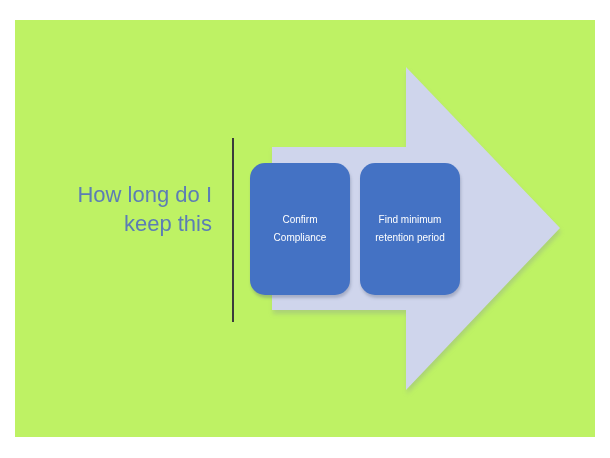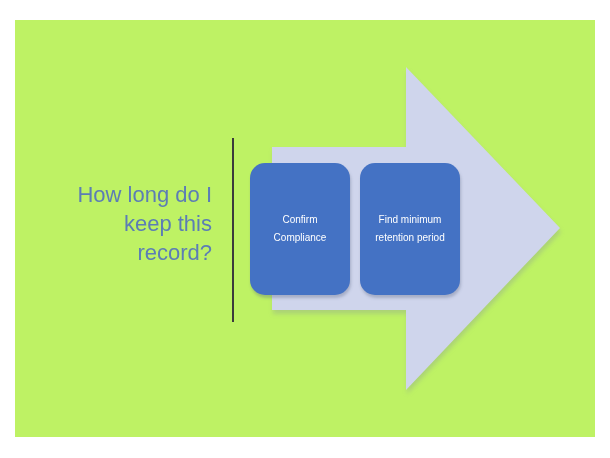--- a/index.html
+++ b/index.html
@@ -81,21 +81,20 @@
 <div class="stage">
   <div class="slide">
 
     <svg class="arrow-svg" viewBox="0 0 580 417" xmlns="http://www.w3.org/2000/svg">
       <polygon points="257,127 391,127 391,47 545,208 391,370 391,290 257,290" fill="#CFD5EC"></polygon>
     </svg>
 
     <div class="slide-title">
       <span class="t-line">How long do I</span>
       <span class="t-line">keep this</span>
-      <span class="t-line">record?</span>
     </div>
 
     <div class="divider"></div>
 
     <div class="step-box step-1">
       <span>Confirm Compliance</span>
     </div>
     <div class="step-box step-2">
       <span>Find minimum retention period</span>
     </div>

